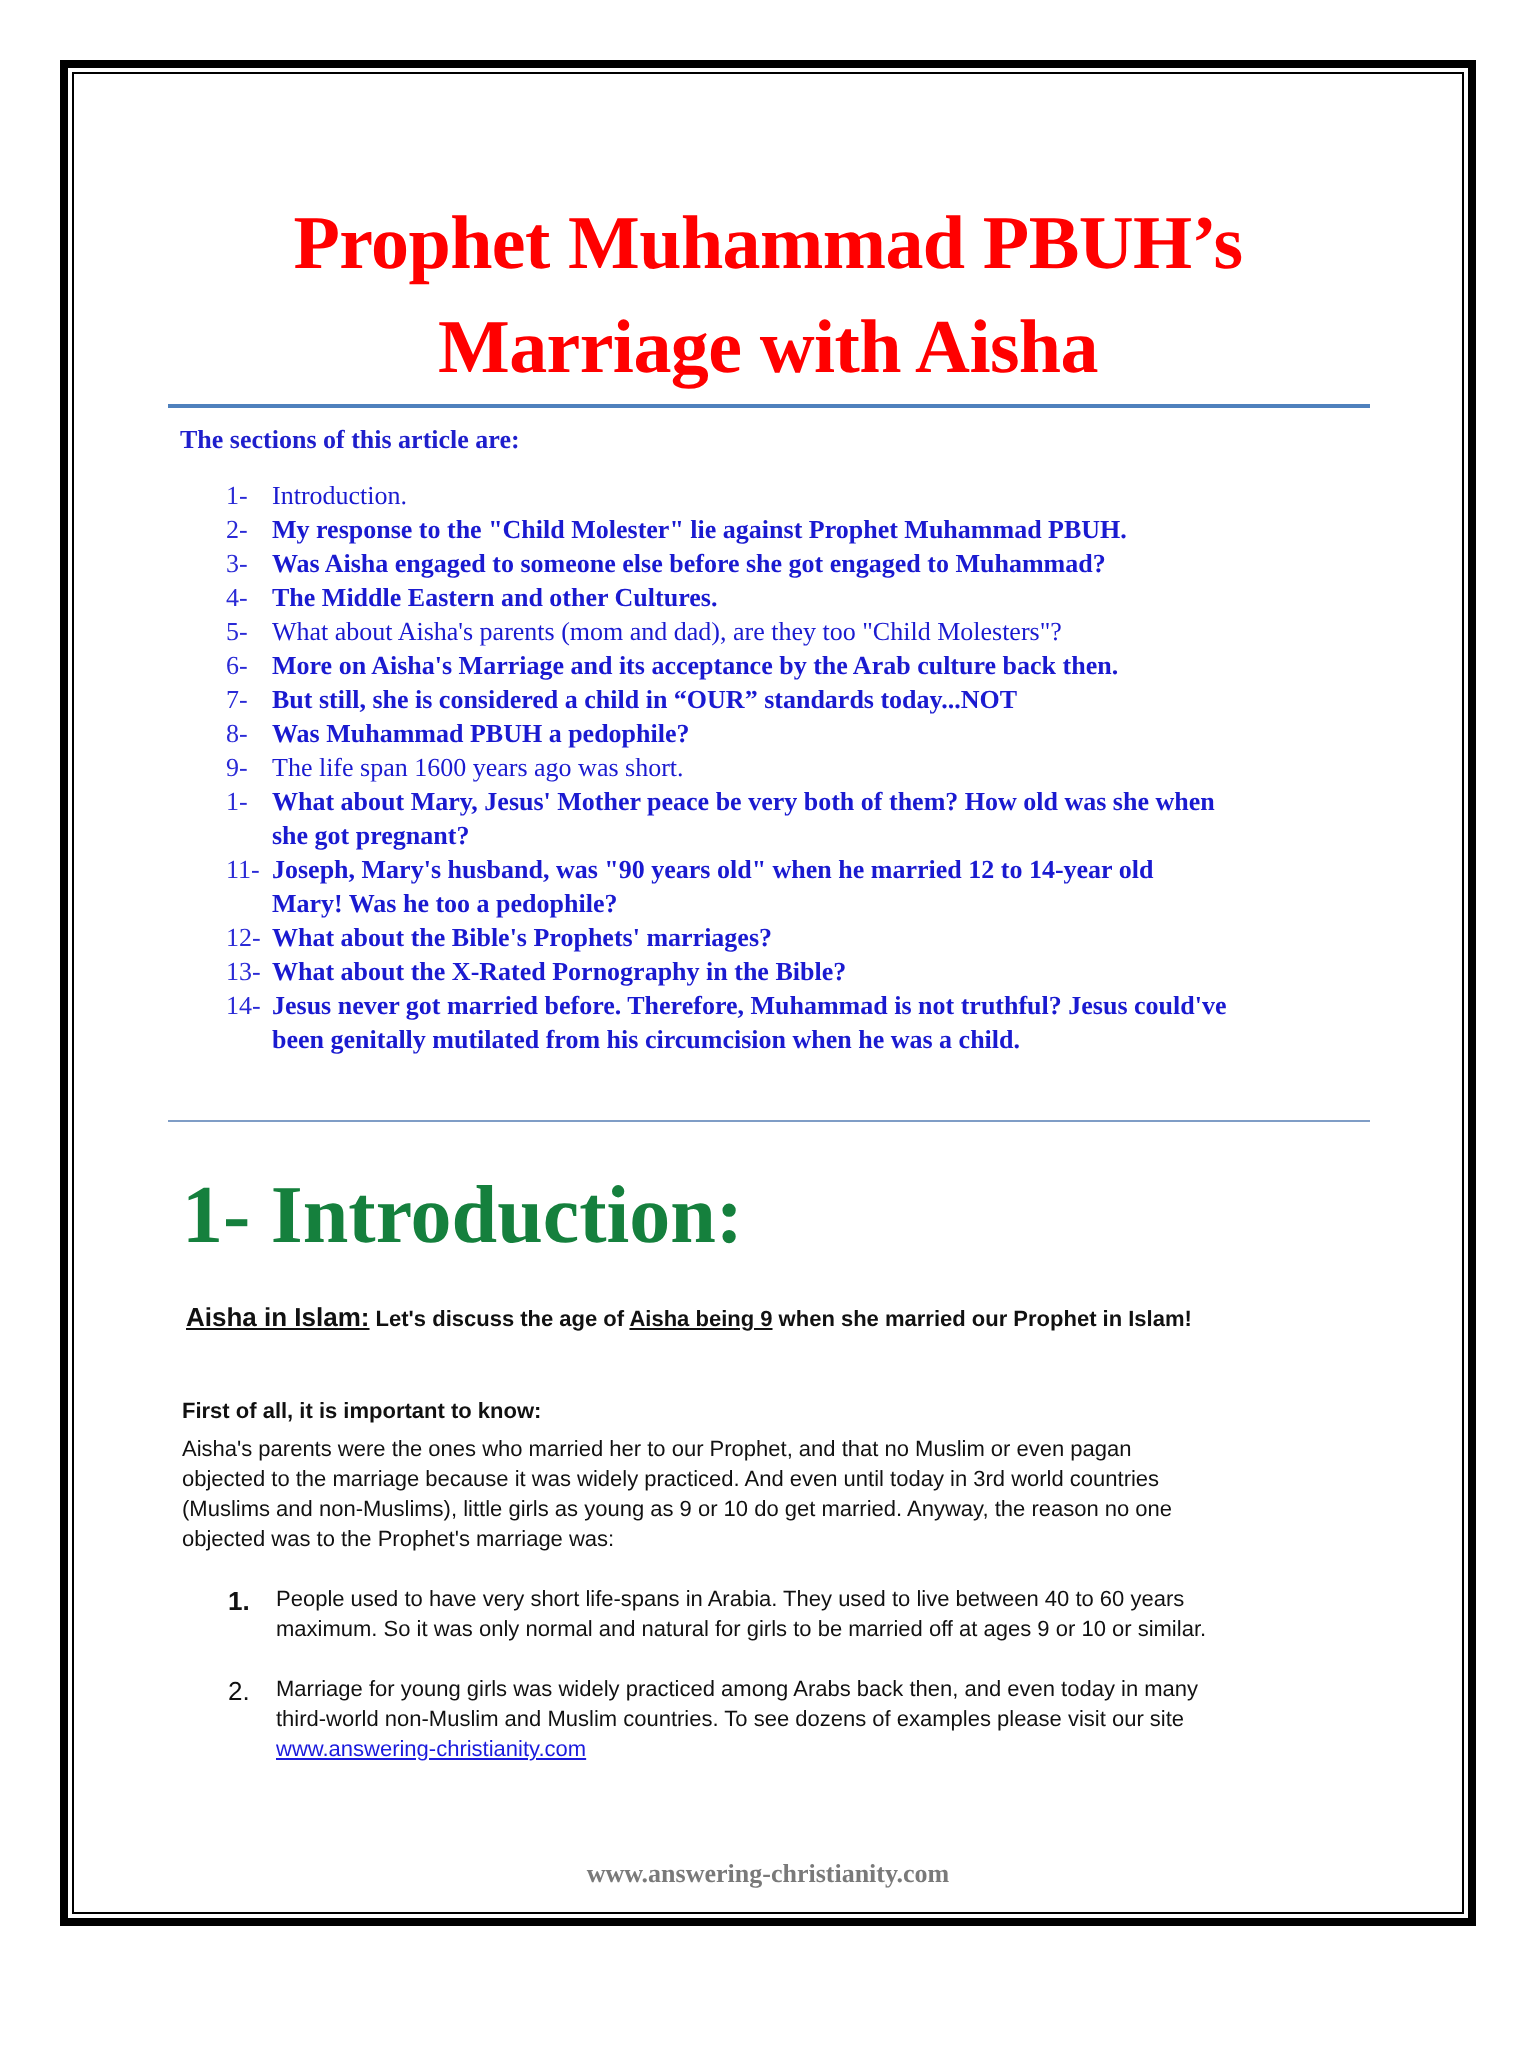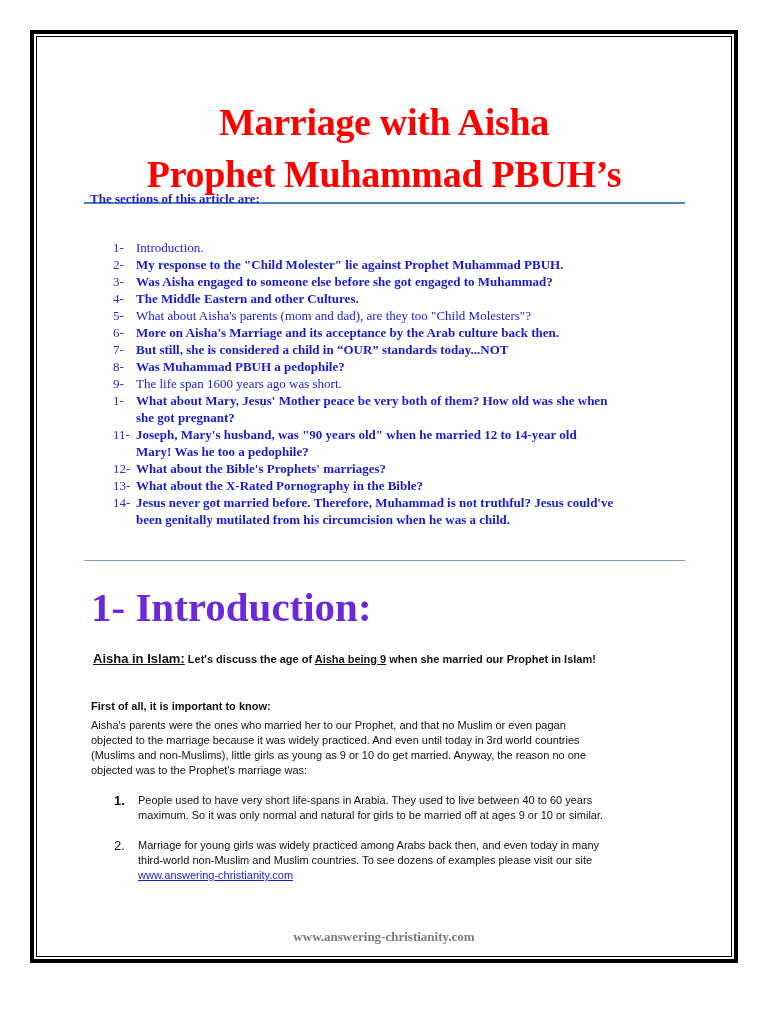--- a/index.html
+++ b/index.html
@@ -54,21 +54,21 @@
       background: #4f81bd;
     }
     .rule-2 {
       top: 526px;
       height: 1px;
       background: #7f9dc6;
     }
     .toc-heading {
       position: absolute;
       left: 56px;
-      top: 157px;
+      top: 178px;
       color: #1f1fcc;
       font-family: "Liberation Serif", "DejaVu Serif", serif;
       font-weight: bold;
       font-size: 13px;
       line-height: 16px;
     }
     .toc-list {
       position: absolute;
       left: 79px;
       top: 205px;
@@ -97,21 +97,21 @@
       font-weight: bold;
       white-space: pre-line;
     }
     .toc-item.light .toc-text {
       font-weight: normal;
     }
     .section-heading {
       position: absolute;
       left: 57px;
       top: 548px;
-      color: #6d28d9;
+      color: #15803d;
       font-family: "Liberation Serif", "DejaVu Serif", serif;
       font-weight: bold;
       font-size: 41px;
       line-height: 50px;
     }
     .sans {
       font-family: "Liberation Sans", "DejaVu Sans", sans-serif;
       color: #111111;
     }
     .lead-line {
@@ -193,22 +193,22 @@
       line-height: 16px;
     }
   </style>
 </head>
 <body>
 
 <div class="page-frame">
   <div class="page-frame-inner"></div>
 
   <div class="doc-title">
+    <div>Prophet Muhammad PBUH’s</div>
     <div>Marriage with Aisha</div>
-    <div>Prophet Muhammad PBUH’s</div>
   </div>
 
   <div class="rule rule-1"></div>
 
   <div class="toc-heading">The sections of this article are:</div>
 
   <ul class="toc-list">
     <li class="toc-item light">
       <span class="toc-num">1-</span>
       <span class="toc-text">Introduction.</span>

